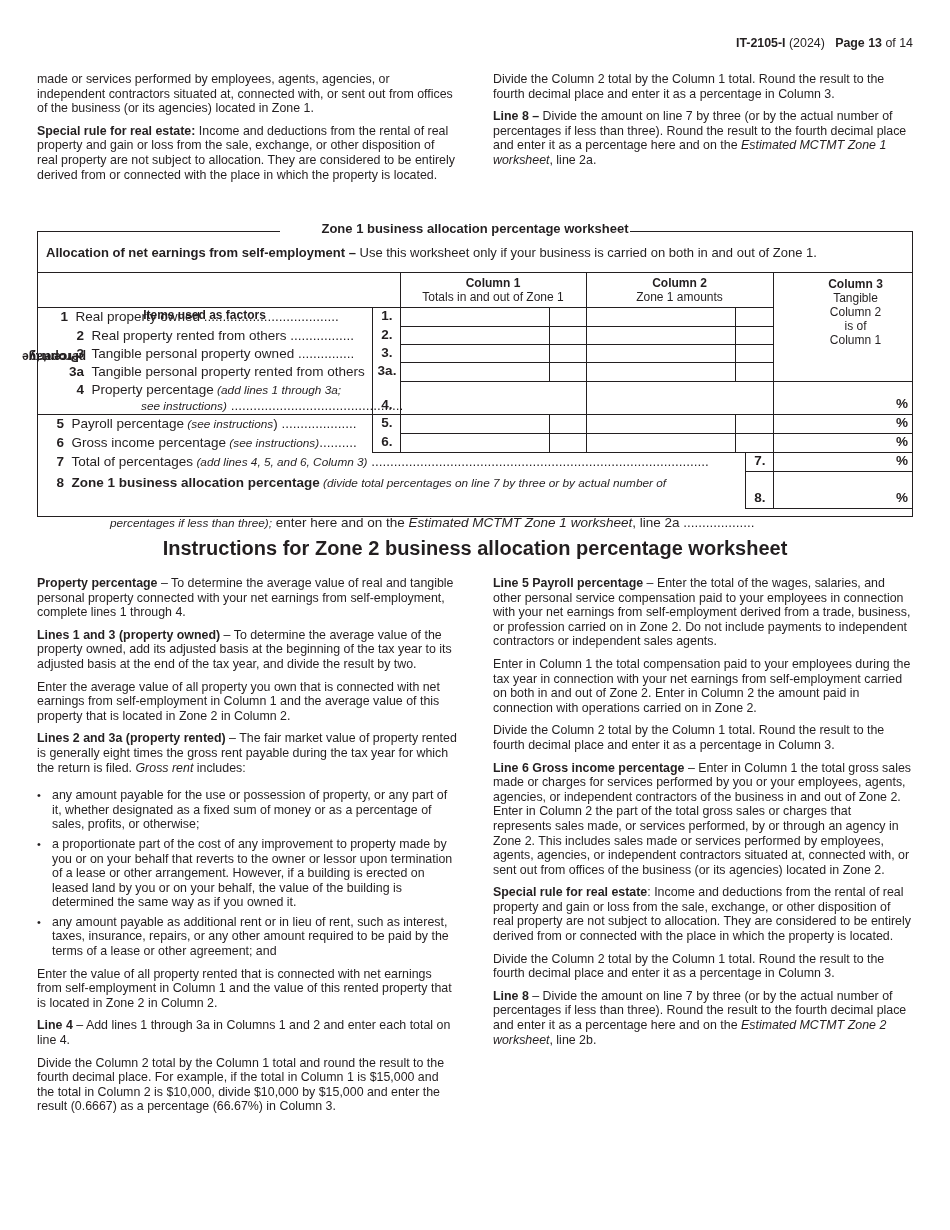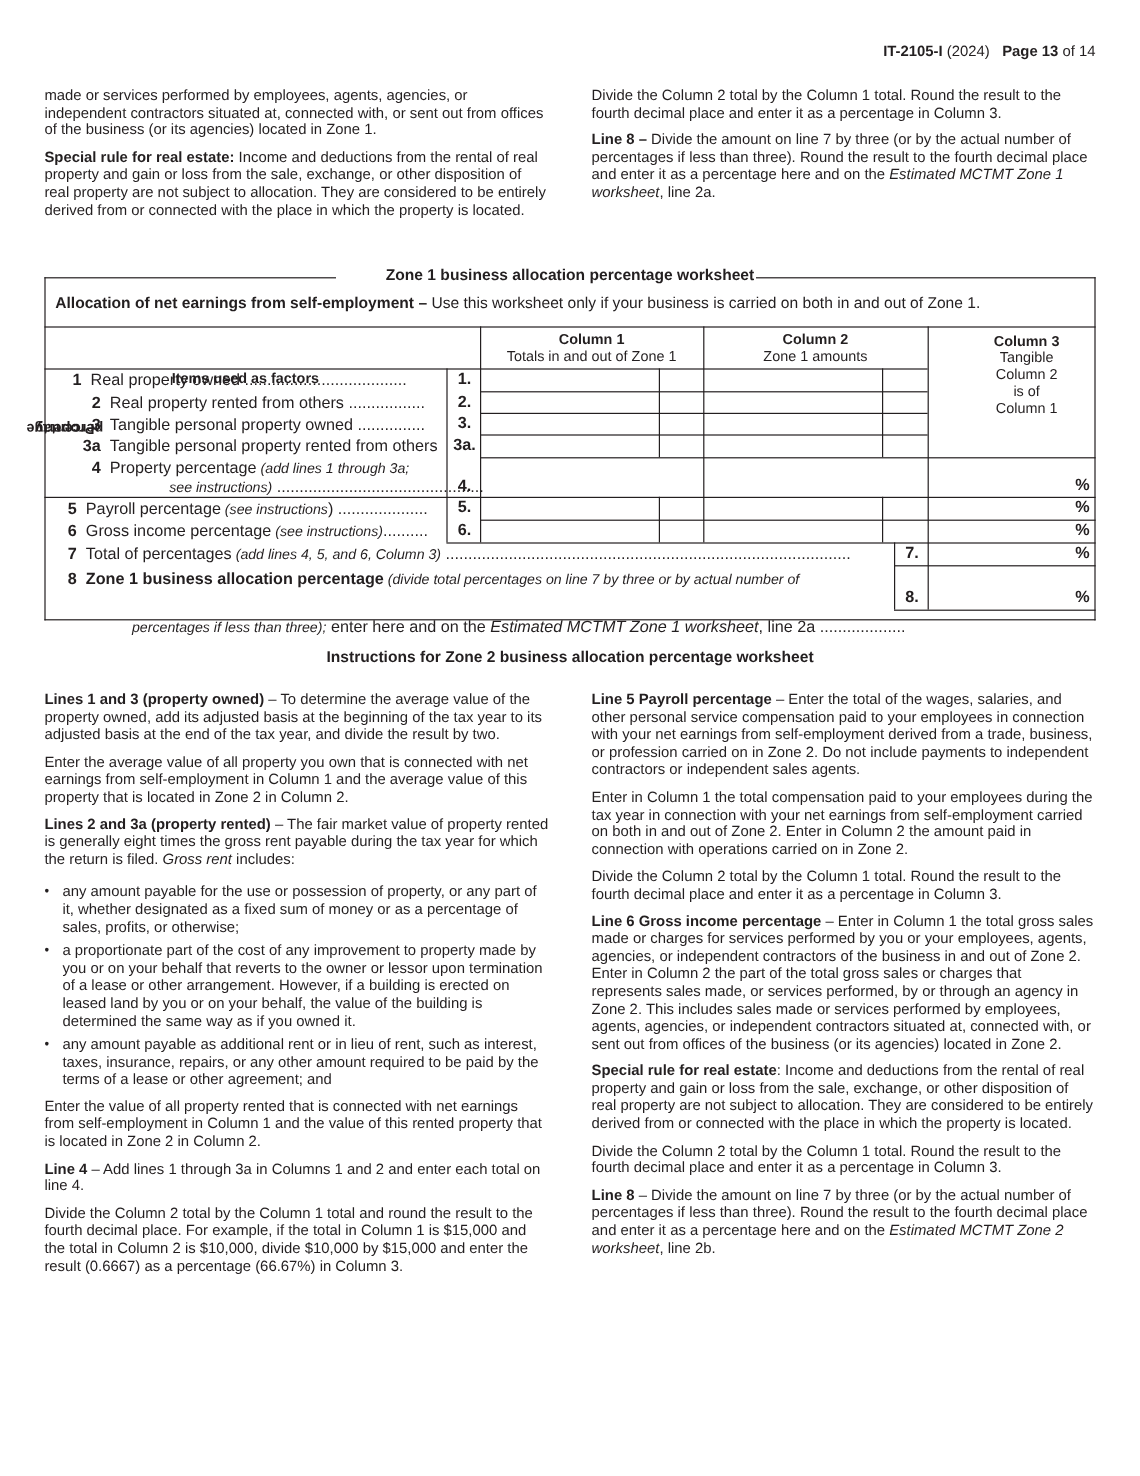--- a/index.html
+++ b/index.html
@@ -60,21 +60,21 @@
     font-weight: bold; font-size: 12px; line-height: 12px;
   }
   .vert-label div {
     position: absolute; left: 50%; top: 50%;
     transform: translate(-50%, -50%) rotate(-90deg);
     text-align: center; white-space: nowrap;
   }
 
   .section-title {
     position: absolute; left: 0; width: 950px; top: 541px;
-    text-align: center; font-weight: bold; font-size: 13px;
+    text-align: center; font-weight: bold; font-size: 20px;
   }
 
   ul.bullets { list-style: none; margin-bottom: 8px; }
   ul.bullets li { position: relative; padding-left: 15px; margin-bottom: 5px; }
   ul.bullets li::before { content: "•"; position: absolute; left: 0; top: 0; font-size: 11px; }
 </style>
 </head>
 <body>
 
 <div class="page-header">
@@ -191,20 +191,21 @@
 <div style="position:absolute; left:774px; top:453px; width:139px; height:18px;">
     <span class="pct" style="top:1px;">%</span>
   </div>
 <div style="position:absolute; left:774px; top:472px; width:139px; height:36px;">
     <span class="pct" style="top:19px;">%</span>
   </div>
 
 <div class="section-title">Instructions for Zone 2 business allocation percentage worksheet</div>
 
 <div class="col" style="left:37px; top:576px;">
+  <p><b>Property percentage</b><span> – To determine the average value of real and tangible personal property connected with your net earnings from self-employment, complete lines 1 through 4.</span></p>
   <p><b>Lines 1 and 3 (property owned)</b><span> – To determine the average value of the property owned, add its adjusted basis at the beginning of the tax year to its adjusted basis at the end of the tax year, and divide the result by two.</span></p>
   <p>Enter the average value of all property you own that is connected with net earnings from self-employment in Column 1 and the average value of this property that is located in Zone 2 in Column 2.</p>
   <p style="margin-bottom:13px;"><b>Lines 2 and 3a (property rented)</b><span> – The fair market value of property rented is generally eight times the gross rent payable during the tax year for which the return is filed. </span><i>Gross rent</i><span> includes:</span></p>
   <ul class="bullets">
     <li>any amount payable for the use or possession of property, or any part of it, whether designated as a fixed sum of money or as a percentage of sales, profits, or otherwise;</li>
     <li>a proportionate part of the cost of any improvement to property made by you or on your behalf that reverts to the owner or lessor upon termination of a lease or other arrangement. However, if a building is erected on leased land by you or on your behalf, the value of the building is determined the same way as if you owned it.</li>
     <li>any amount payable as additional rent or in lieu of rent, such as interest, taxes, insurance, repairs, or any other amount required to be paid by the terms of a lease or other agreement; and</li>
   </ul>
   <p>Enter the value of all property rented that is connected with net earnings from self-employment in Column 1 and the value of this rented property that is located in Zone 2 in Column 2.</p>
   <p><b>Line 4</b><span> – Add lines 1 through 3a in Columns 1 and 2 and enter each total on line 4.</span></p>

